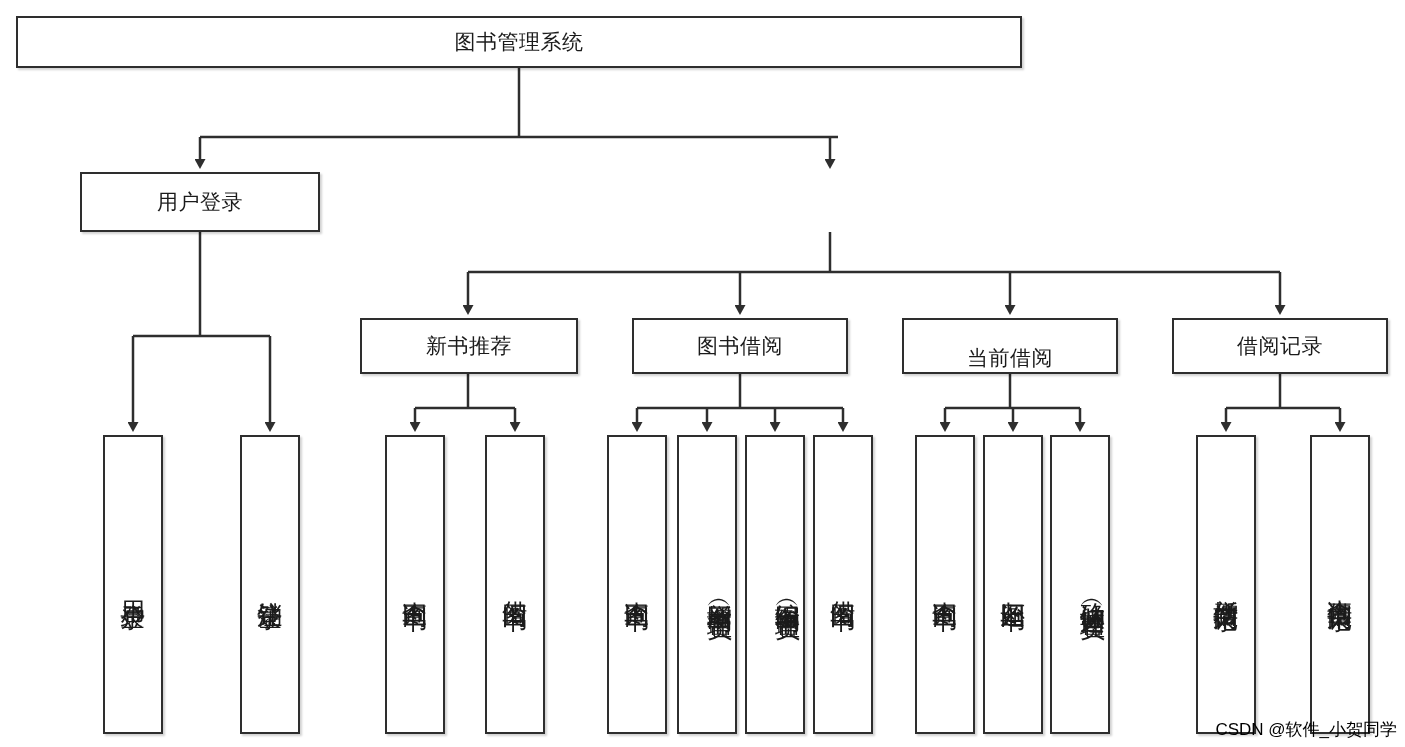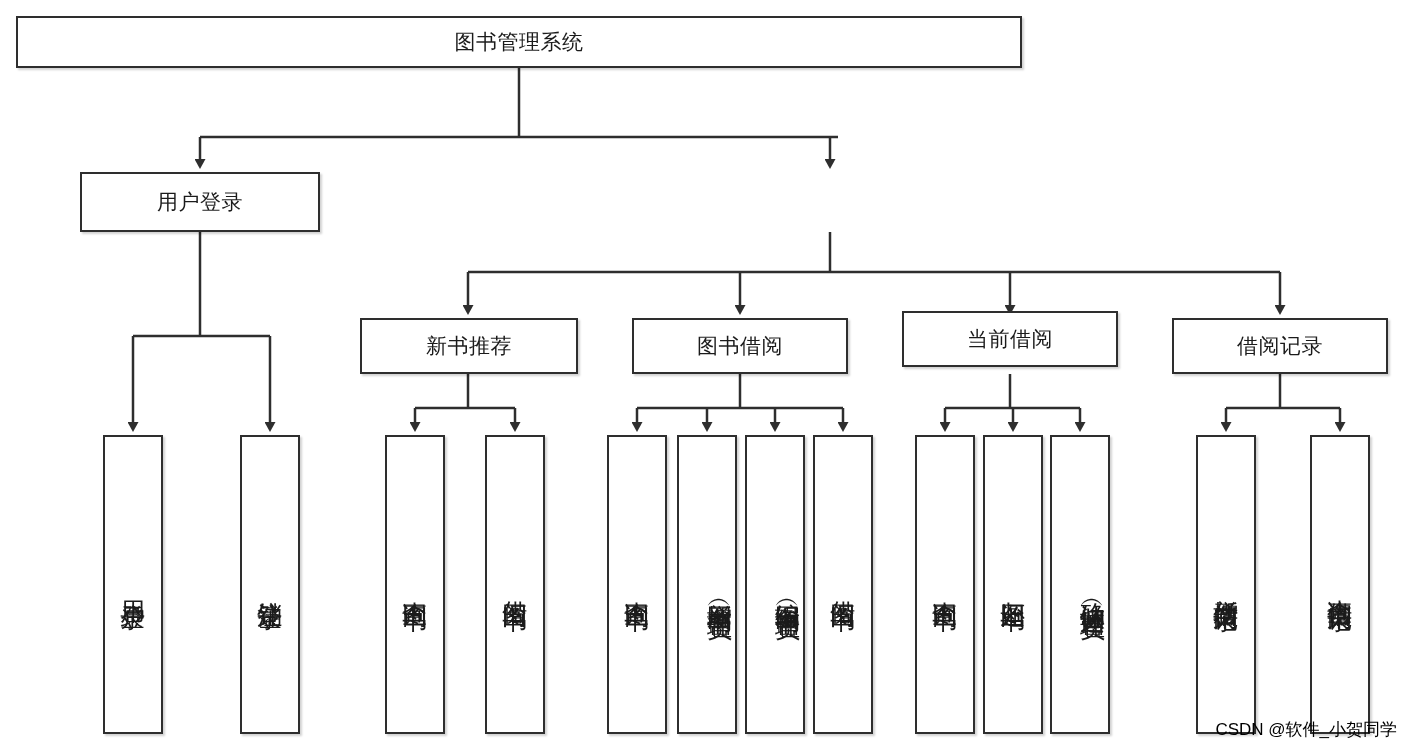--- a/index.html
+++ b/index.html
@@ -129,21 +129,21 @@
   <div class="node node-h" style="left:80px; top:172px; width:240px; height:60px;">
     <span>用户登录</span>
   </div>
 
   <div class="node node-h" style="left:632px; top:318px; width:216px; height:56px;">
     <span>图书借阅</span>
   </div>
   <div class="node node-h" style="left:360px; top:318px; width:218px; height:56px;">
     <span>新书推荐</span>
   </div>
-  <div class="node node-h" style="left:902px; top:311px; width:216px; height:56px;">
+  <div class="node node-h" style="left:902px; top:318px; width:216px; height:56px;align-items:flex-end;">
     <span>当前借阅</span>
   </div>
   <div class="node node-h" style="left:1172px; top:318px; width:216px; height:56px;">
     <span>借阅记录</span>
   </div>
 
   <div class="node node-v center-v" style="left:103px; top:435px; width:60px; height:299px;">
     <span>用户登录</span>
   </div>
   <div class="node node-v center-v" style="left:240px; top:435px; width:60px; height:299px;">

